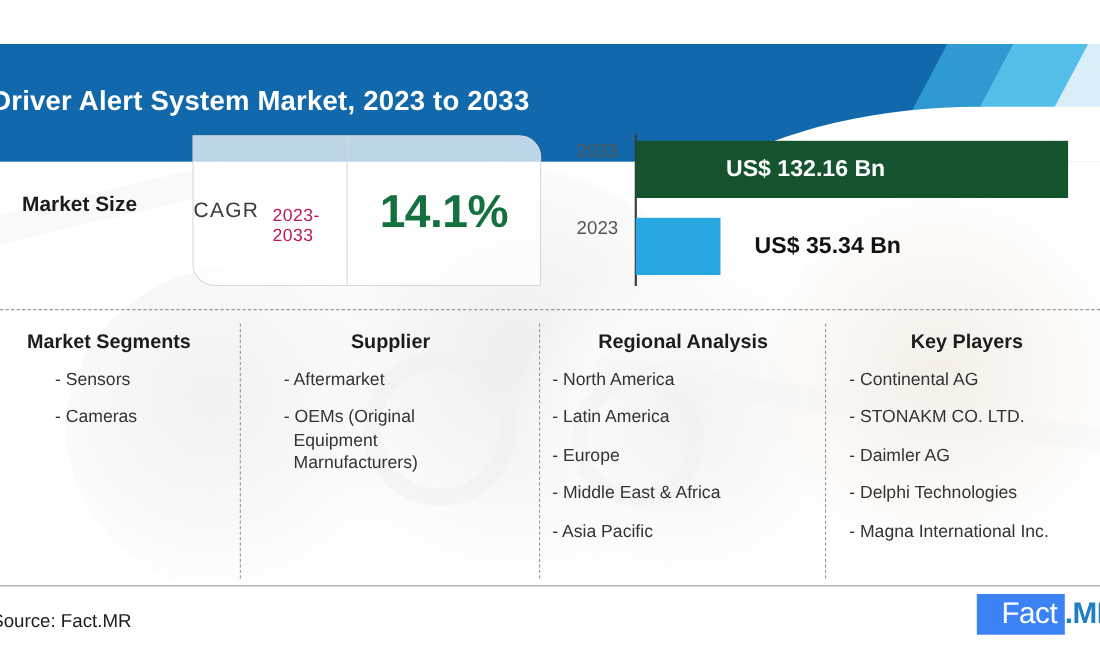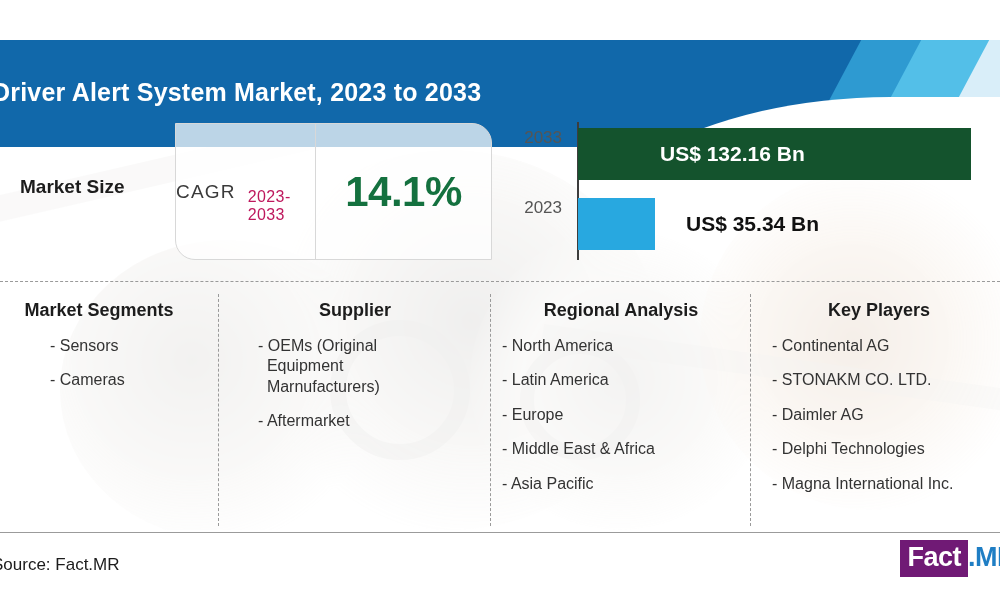--- a/index.html
+++ b/index.html
@@ -146,23 +146,23 @@
   }
   .foot-source {
     position:absolute; left:-8px; top:555px;
     font-size:17px; color:#1c1c1c; white-space:nowrap;
   }
   .logo {
     position:absolute; right:-16px; top:541px;
     display:flex; align-items:center; height:34px;
   }
   .logo-mark {
-    background:#701a75; color:#ffffff;
-    font-size:27px; font-weight:bold; line-height:1;
-    padding:4px 7px 6px 7px; letter-spacing:-.5px;
+    background:#3b82f6; color:#ffffff;
+    font-size:27px; font-weight:normal; line-height:1;
+    padding:4px 7px 6px 22px; letter-spacing:-.5px;
   }
   .logo-suffix {
     color:#1f7ec4; font-size:27px; font-weight:bold; line-height:1;
     letter-spacing:-.5px; padding-bottom:2px;
   }
 </style>
 </head>
 <body>
 
 <div class="watermark">
@@ -231,24 +231,24 @@
       <div class="col-title">Market Segments</div>
       <ul class="col-list">
         <li>- Sensors</li>
         <li>- Cameras</li>
       </ul>
     </div>
 
     <div class="col col-1">
       <div class="col-title">Supplier</div>
       <ul class="col-list">
+        <li>- Aftermarket</li>
         <li>- OEMs (Original
   Equipment
   Marnufacturers)</li>
-        <li>- Aftermarket</li>
       </ul>
     </div>
 
     <div class="col col-2">
       <div class="col-title">Regional Analysis</div>
       <ul class="col-list">
         <li>- North America</li>
         <li>- Latin America</li>
         <li>- Europe</li>
         <li>- Middle East &amp; Africa</li>

